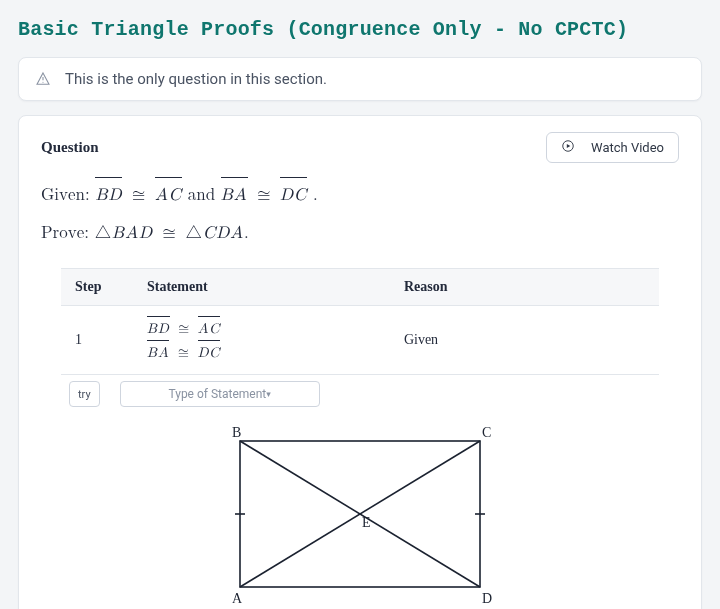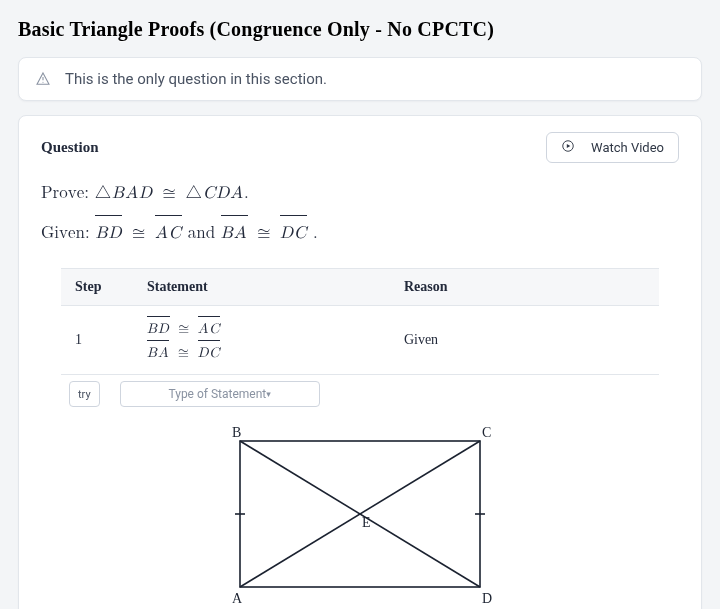--- a/index.html
+++ b/index.html
@@ -15,25 +15,25 @@
     margin:0;
     background:var(--bg);
     font-family:Georgia,'Times New Roman',serif;
     color:var(--ink);
     width:720px;
   }
   .page{
     padding:14px 18px 30px;
   }
   h1{
-    font-family:Liberation Serif, serif;
+    font-family:Liberation Mono, monospace;
     font-weight:700;
     font-size:20px;
     letter-spacing:.2px;
-    color:#000000;
+    color:#0f766e;
     text-shadow:0 1px 0 rgba(255,255,255,.6);
     margin:4px 0 16px;
   }
   .card{
     background:var(--card);
     border:1px solid var(--line);
     border-radius:8px;
     box-shadow:0 1px 2px rgba(20,30,50,.04);
   }
   .notice{
@@ -116,35 +116,35 @@
             <circle cx="12" cy="12" r="9"></circle>
             <path d="M10 8.5 L16 12 L10 15.5 Z" fill="#2f3745" stroke="none"></path>
           </svg>
         </span>
         <span>Watch Video</span>
       </button>
     </div>
 
     <div class="math">
       <p>
-        <span>Prove: </span>
-        <span class="tri">△</span><span class="seg" style="font-style:italic;border:none"></span><span style="font-style:italic;letter-spacing:1px">BAD</span>
-        <span class="cong">≅</span>
-        <span class="tri">△</span><span style="font-style:italic;letter-spacing:1px">CDA</span><span>.</span>
-      </p>
-      <p>
         <span>Given: </span>
         <span class="seg">BD</span>
         <span class="cong">≅</span>
         <span class="seg">AC</span>
         <span> and </span>
         <span class="seg">BA</span>
         <span class="cong">≅</span>
         <span class="seg">DC</span>
         <span>.</span>
+      </p>
+      <p>
+        <span>Prove: </span>
+        <span class="tri">△</span><span class="seg" style="font-style:italic;border:none"></span><span style="font-style:italic;letter-spacing:1px">BAD</span>
+        <span class="cong">≅</span>
+        <span class="tri">△</span><span style="font-style:italic;letter-spacing:1px">CDA</span><span>.</span>
       </p>
     </div>
 
     <div class="tbl-wrap">
       <table>
         <thead>
           <tr>
             <th class="step-col">Step</th>
             <th>Statement</th>
             <th class="reason-col">Reason</th>

